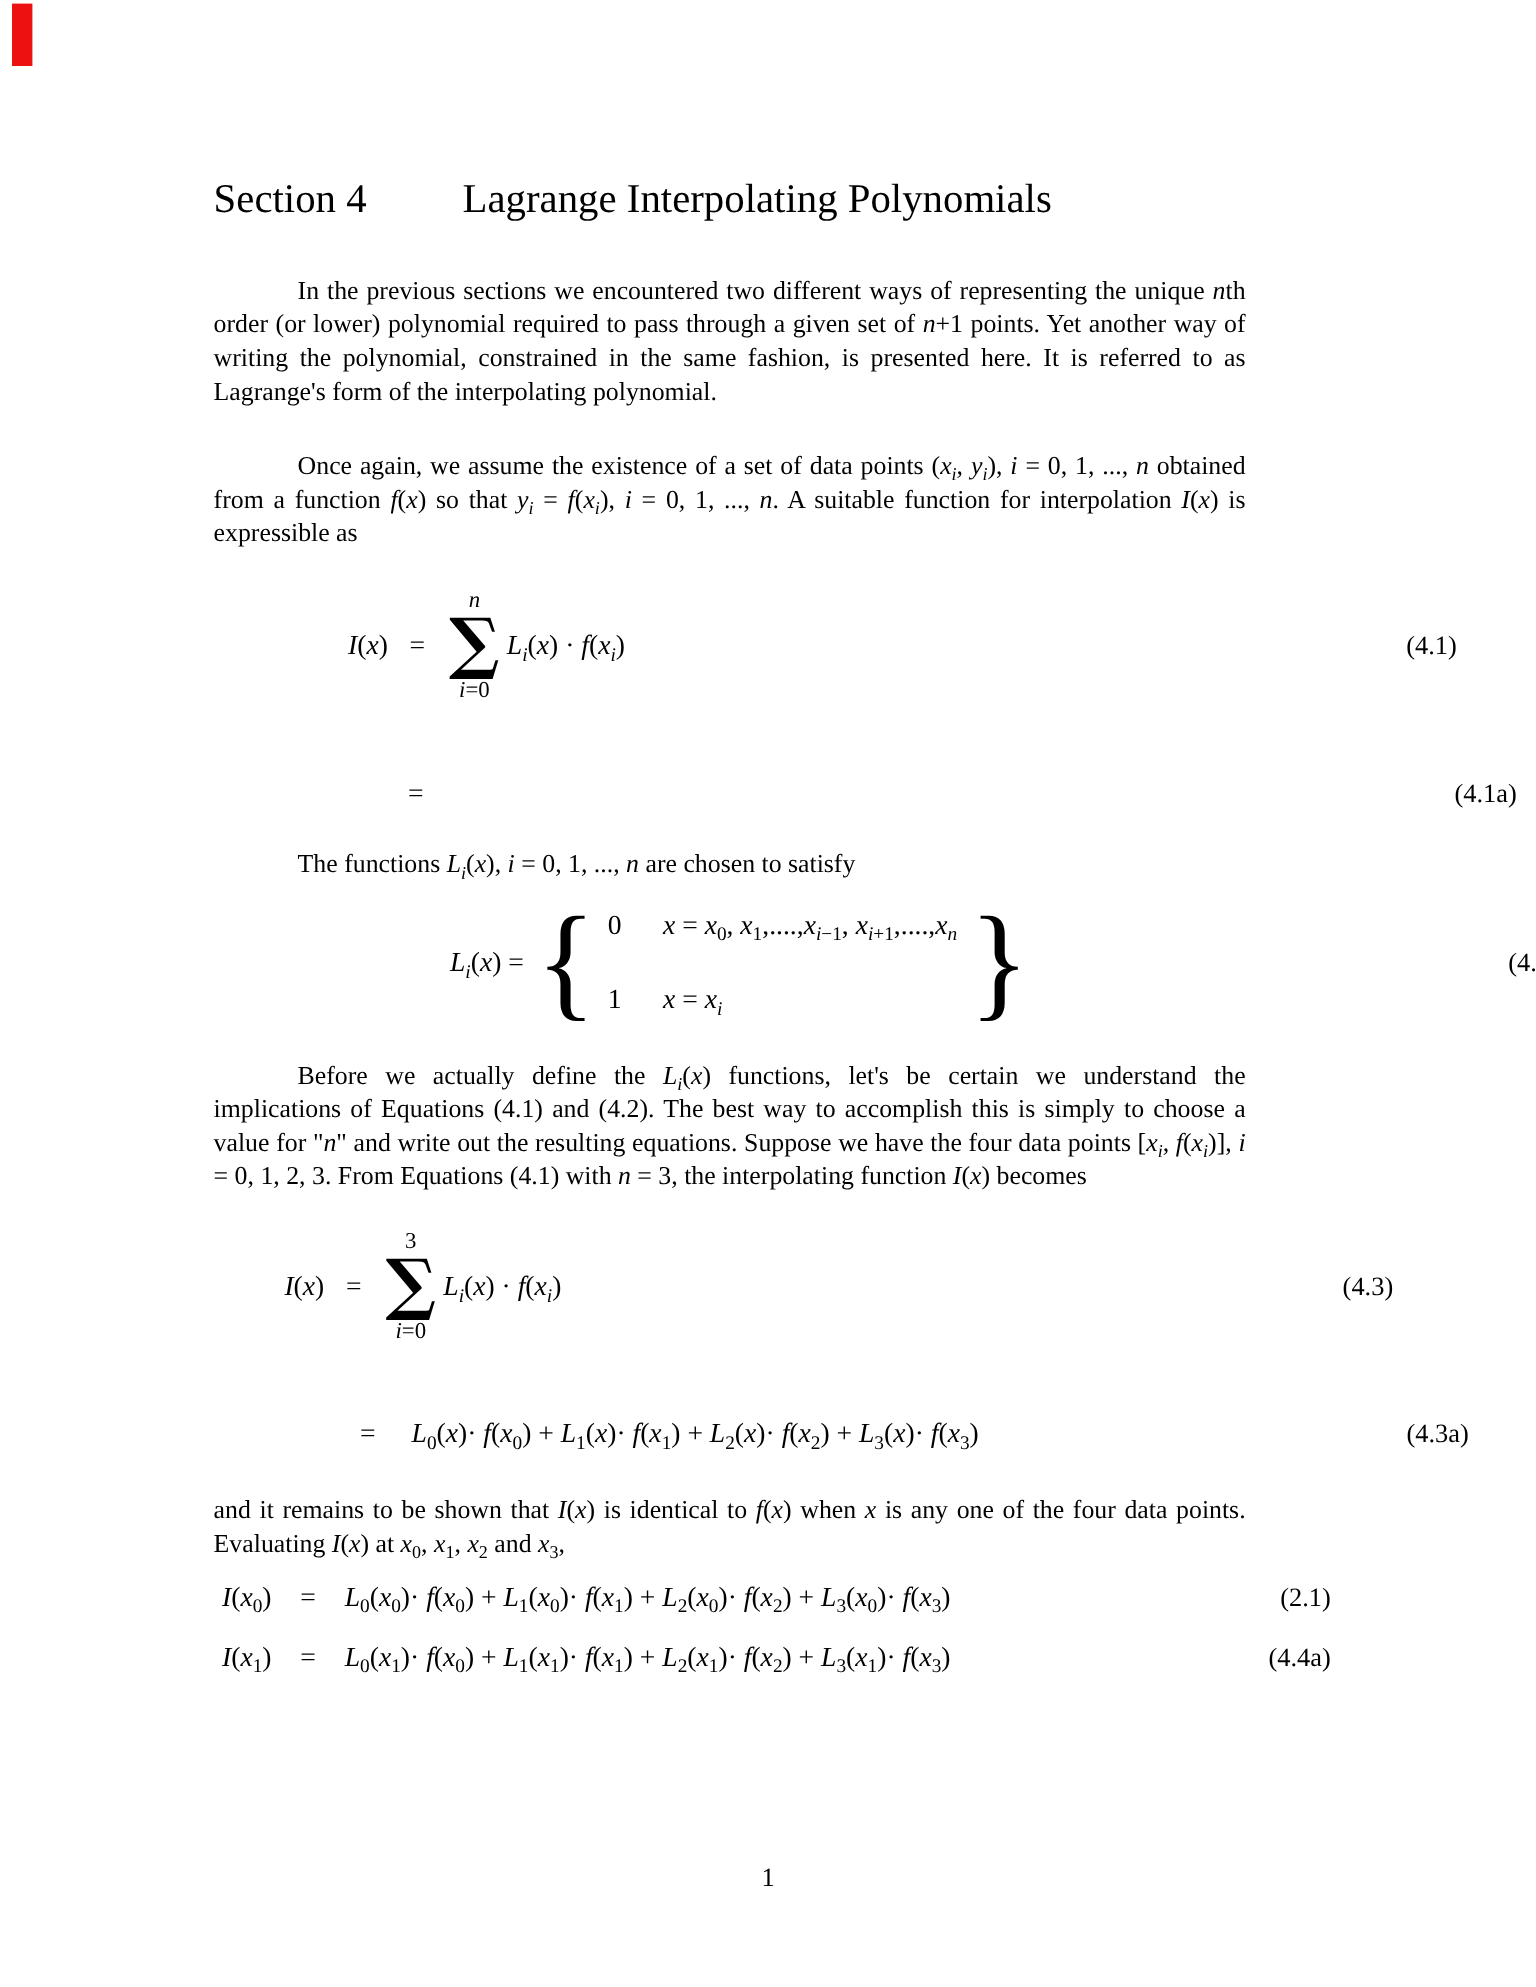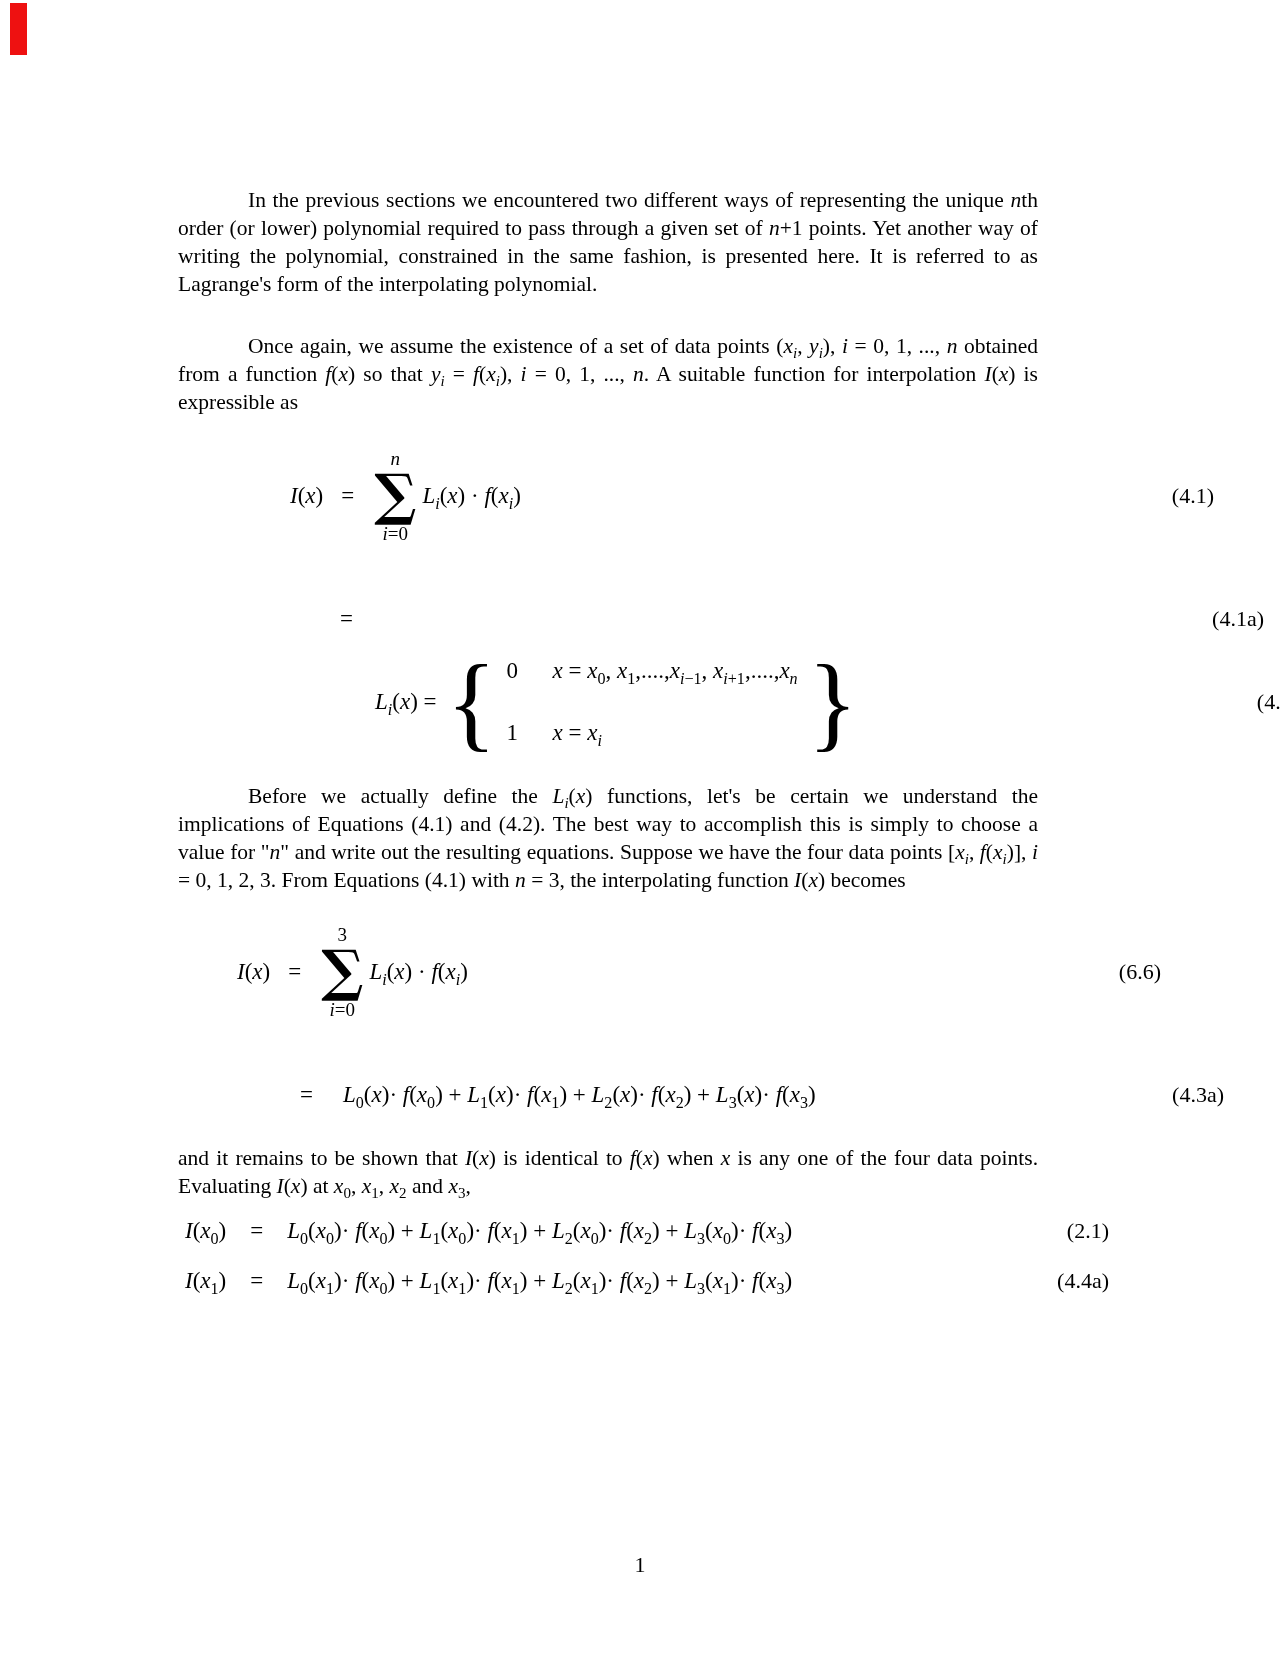--- a/index.html
+++ b/index.html
@@ -40,20 +40,21 @@
   .case-val { min-width:46px; }
   .page-number { position:absolute; top:1552px; left:0; width:1280px; text-align:center; font-size:22px; }
 </style>
 </head>
 <body>
 
 <div class="red-marker" style="background: rgb(238, 17, 17);"></div>
 
 <div class="content">
 
+  <h1 class="doc-title"><span>Section 4</span><span class="gap">Lagrange Interpolating Polynomials</span></h1>
 
   <p class="para indent" style="margin-top:40px">In the previous sections we encountered two different ways of representing the unique <i>n</i>th order (or lower) polynomial required to pass through a given set of <i>n</i>+1 points. Yet another way of writing the polynomial, constrained in the same fashion, is presented here.  It is referred to as Lagrange's form of the interpolating polynomial.</p>
 
   <p class="para indent" style="margin-top:34px">Once again, we assume the existence of a set of data points (<i>x</i><sub><i>i</i></sub>, <i>y</i><sub><i>i</i></sub>), <i>i</i> = 0, 1, ..., <i>n</i> obtained from a function <i>f</i>(<i>x</i>) so that <i>y</i><sub><i>i</i></sub> = <i>f</i>(<i>x</i><sub><i>i</i></sub>), <i>i</i> = 0, 1, ..., <i>n</i>.  A suitable function for interpolation <i>I</i>(<i>x</i>) is expressible as</p>
 
   <div class="eq-row" style="margin-top:24px; padding-left:112px; height:112px">
     <span class="math"><i>I</i>(<i>x</i>)</span>
     <span class="math rel">=</span>
     <span class="sum">
       <span class="sum-top"><i>n</i></span>
@@ -62,20 +63,21 @@
     </span>
     <span class="math"><i>L</i><sub><i>i</i></sub>(<i>x</i>) · <i>f</i>(<i>x</i><sub><i>i</i></sub>)</span>
     <span class="eq-label">(4.1)</span>
   </div>
 
   <div class="eq-row" style="margin-top:52px; padding-left:162px">
     <span class="math">=</span>
     <span class="eq-label">(4.1a)</span>
   </div>
 
+  <p class="para indent single-line" style="margin-top:30px">The functions  <i>L</i><sub><i>i</i></sub>(<i>x</i>), <i>i</i> = 0, 1, ..., <i>n</i>  are chosen to satisfy</p>
 
   <div class="eq-row" style="margin-top:14px; padding-left:197px; height:108px">
     <span class="math"><i>L</i><sub><i>i</i></sub>(<i>x</i>) =</span>
     <span class="brace brace-left">{</span>
     <div class="cases">
       <div class="case-row">
         <span class="case-val">0</span>
         <span class="math"><i>x</i> = <i>x</i><sub>0</sub>, <i>x</i><sub>1</sub>,....,<i>x</i><sub><i>i</i>−1</sub>, <i>x</i><sub><i>i</i>+1</sub>,....,<i>x</i><sub><i>n</i></sub></span>
       </div>
       <div class="case-row">
@@ -91,21 +93,21 @@
 
   <div class="eq-row" style="margin-top:22px; padding-left:59px; height:112px">
     <span class="math"><i>I</i>(<i>x</i>)</span>
     <span class="math rel">=</span>
     <span class="sum">
       <span class="sum-top">3</span>
       <span class="sigma">∑</span>
       <span class="sum-bot"><i>i</i>=0</span>
     </span>
     <span class="math"><i>L</i><sub><i>i</i></sub>(<i>x</i>) · <i>f</i>(<i>x</i><sub><i>i</i></sub>)</span>
-    <span class="eq-label">(6.6)</span>
+    <span class="eq-label">(4.3)</span>
   </div>
 
   <div class="eq-row" style="margin-top:52px; padding-left:122px">
     <span class="math">=</span>
     <span class="math" style="margin-left:30px"><i>L</i><sub>0</sub>(<i>x</i>)· <i>f</i>(<i>x</i><sub>0</sub>) + <i>L</i><sub>1</sub>(<i>x</i>)· <i>f</i>(<i>x</i><sub>1</sub>) + <i>L</i><sub>2</sub>(<i>x</i>)· <i>f</i>(<i>x</i><sub>2</sub>) + <i>L</i><sub>3</sub>(<i>x</i>)· <i>f</i>(<i>x</i><sub>3</sub>)</span>
     <span class="eq-label">(4.3a)</span>
   </div>
 
   <p class="para" style="margin-top:34px">and it remains to be shown that <i>I</i>(<i>x</i>) is identical to <i>f</i>(<i>x</i>) when <i>x</i> is any one of the four data points.  Evaluating <i>I</i>(<i>x</i>) at <i>x</i><sub>0</sub>, <i>x</i><sub>1</sub>, <i>x</i><sub>2</sub> and <i>x</i><sub>3</sub>,</p>
 

